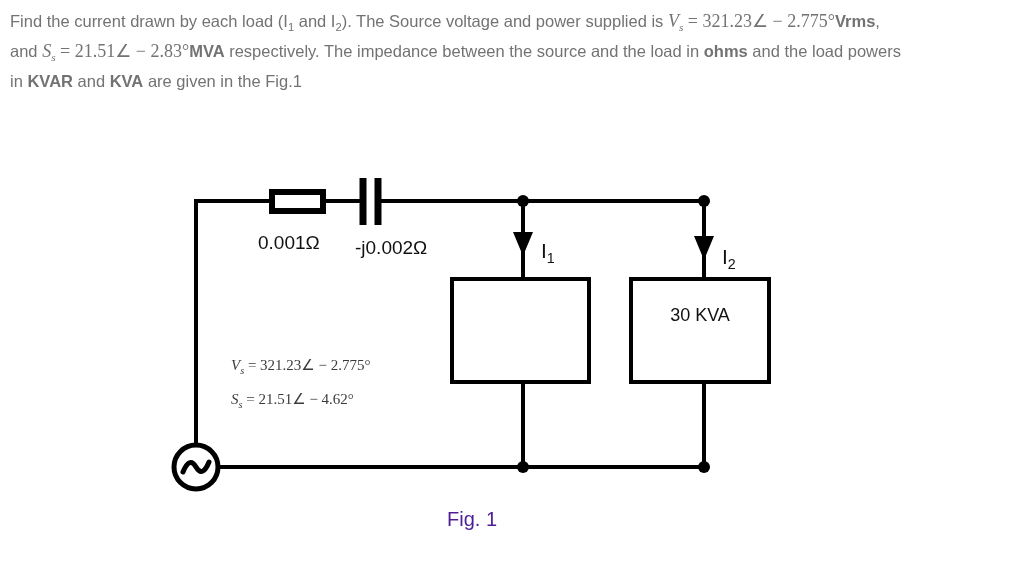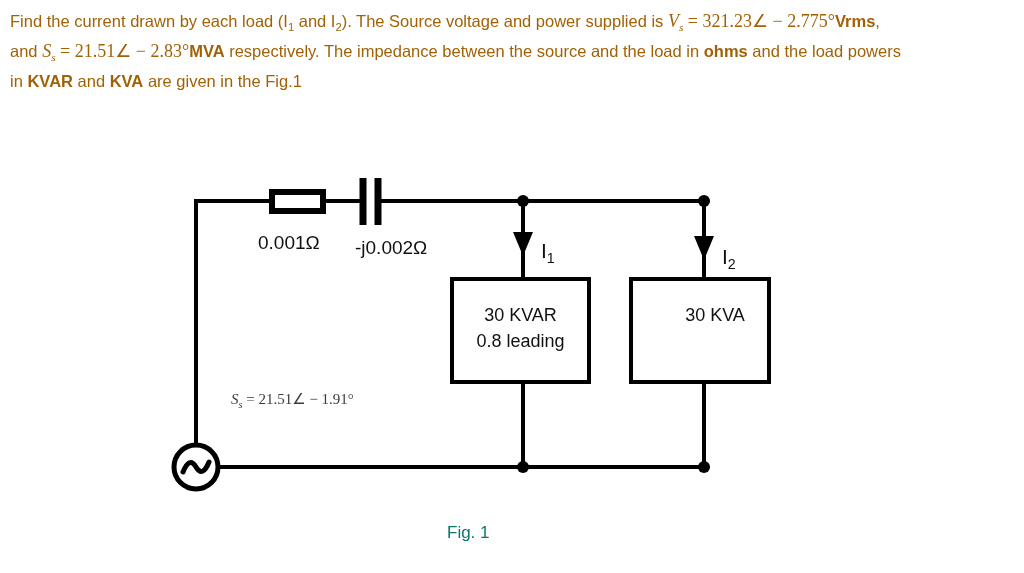--- a/index.html
+++ b/index.html
@@ -18,21 +18,21 @@
   }
 
   
   #problem-statement {
     position: absolute;
     left: 10px;
     top: 6px;
     width: 898px;
     font-size: 16.5px;
     line-height: 30px;
-    color: #a16207;
+    color: #737373;
   }
   #problem-statement .bold { font-weight: bold; }
   #problem-statement .mathvar {
     font-family: "Liberation Serif", serif;
     font-style: italic;
     font-size: 18px;
   }
   #problem-statement .mathnum {
     font-family: "Liberation Serif", serif;
     font-style: normal;
@@ -85,23 +85,22 @@
   }
   .src-label {
     font-family: "Liberation Serif", serif;
     font-size: 15px;
     color: #3b3b3b;
   }
   .src-label .v {
     font-style: italic;
   }
   #fig-caption {
-    font-size: 17px;
-    color: #0f766e;
-    margin-top: 15px;
+    font-size: 20px;
+    color: #4c1d95;
   }
 </style>
 </head>
 <body>
 
 <div id="problem-statement">
   <span><span>Find the current drawn by each load (I</span><span class="sub">1</span><span> and I</span><span class="sub">2</span><span>). The Source voltage and power supplied is </span><span class="mathvar">V</span><span class="msub">s</span><span class="mathnum"> = </span></span><span class="mathnum">321.23∠ − 2.775°</span><span class="bold">Vrms</span><span>, and </span><span class="mathvar">S</span><span class="msub">s</span><span class="mathnum"> = </span><span class="mathnum">21.51∠ − 2.83°</span><span class="bold">MVA</span><span> respectively. The impedance between the</span>
   <span>source and the load in </span><span class="bold">ohms</span><span> and the load powers in </span><span class="bold">KVAR</span><span> and </span><span class="bold">KVA</span><span> are given in the Fig.1</span>
 </div>
 
@@ -153,26 +152,23 @@
   </svg>
 
   <div class="fig-text imp-label" style="left:258px; top:92px;">0.001Ω</div>
 
   <div class="fig-text imp-label" style="left:355px; top:97px;">-j0.002Ω</div>
 
   <div class="fig-text cur-label" style="left:541px; top:99px;"><span>I</span><span class="sub">1</span></div>
 
   <div class="fig-text cur-label" style="left:722px; top:105px;"><span>I</span><span class="sub">2</span></div>
 
-  <div class="fig-text load-text" style="left:452px; top:162px; width:137px;">
-    <div>30 KVAR</div>
-    <div>0.8 leading</div>
-  </div>
 
-  <div class="fig-text load-text" style="left:646px; top:162px; width:138px;">
+  <div class="fig-text load-text" style="left:631px; top:162px; width:138px;">
     <div>30 KVA</div>
   </div>
 
+  <div class="fig-text src-label" style="left:231px; top:216px;"><span class="v">V</span><span class="msub">s</span><span> = 321.23∠ − 2.775°</span></div>
 
-  <div class="fig-text src-label" style="left:231px; top:250px;"><span class="v">S</span><span class="msub">s</span><span> = 21.51∠ − 1.91°</span></div>
+  <div class="fig-text src-label" style="left:231px; top:250px;"><span class="v">S</span><span class="msub">s</span><span> = 21.51∠ − 4.62°</span></div>
 
   <div class="fig-text" id="fig-caption" style="left:447px; top:368px;">Fig.  1</div>
 </div>
 
 </body></html>

